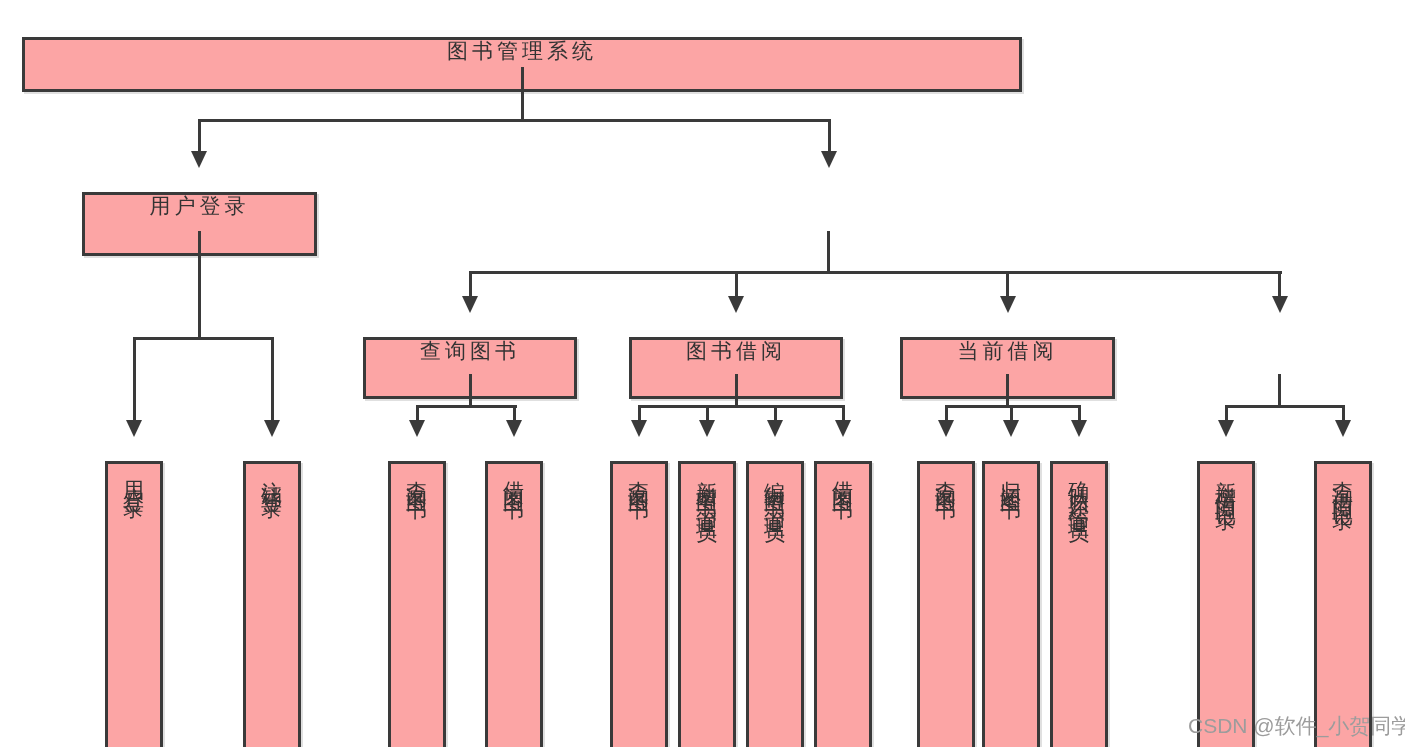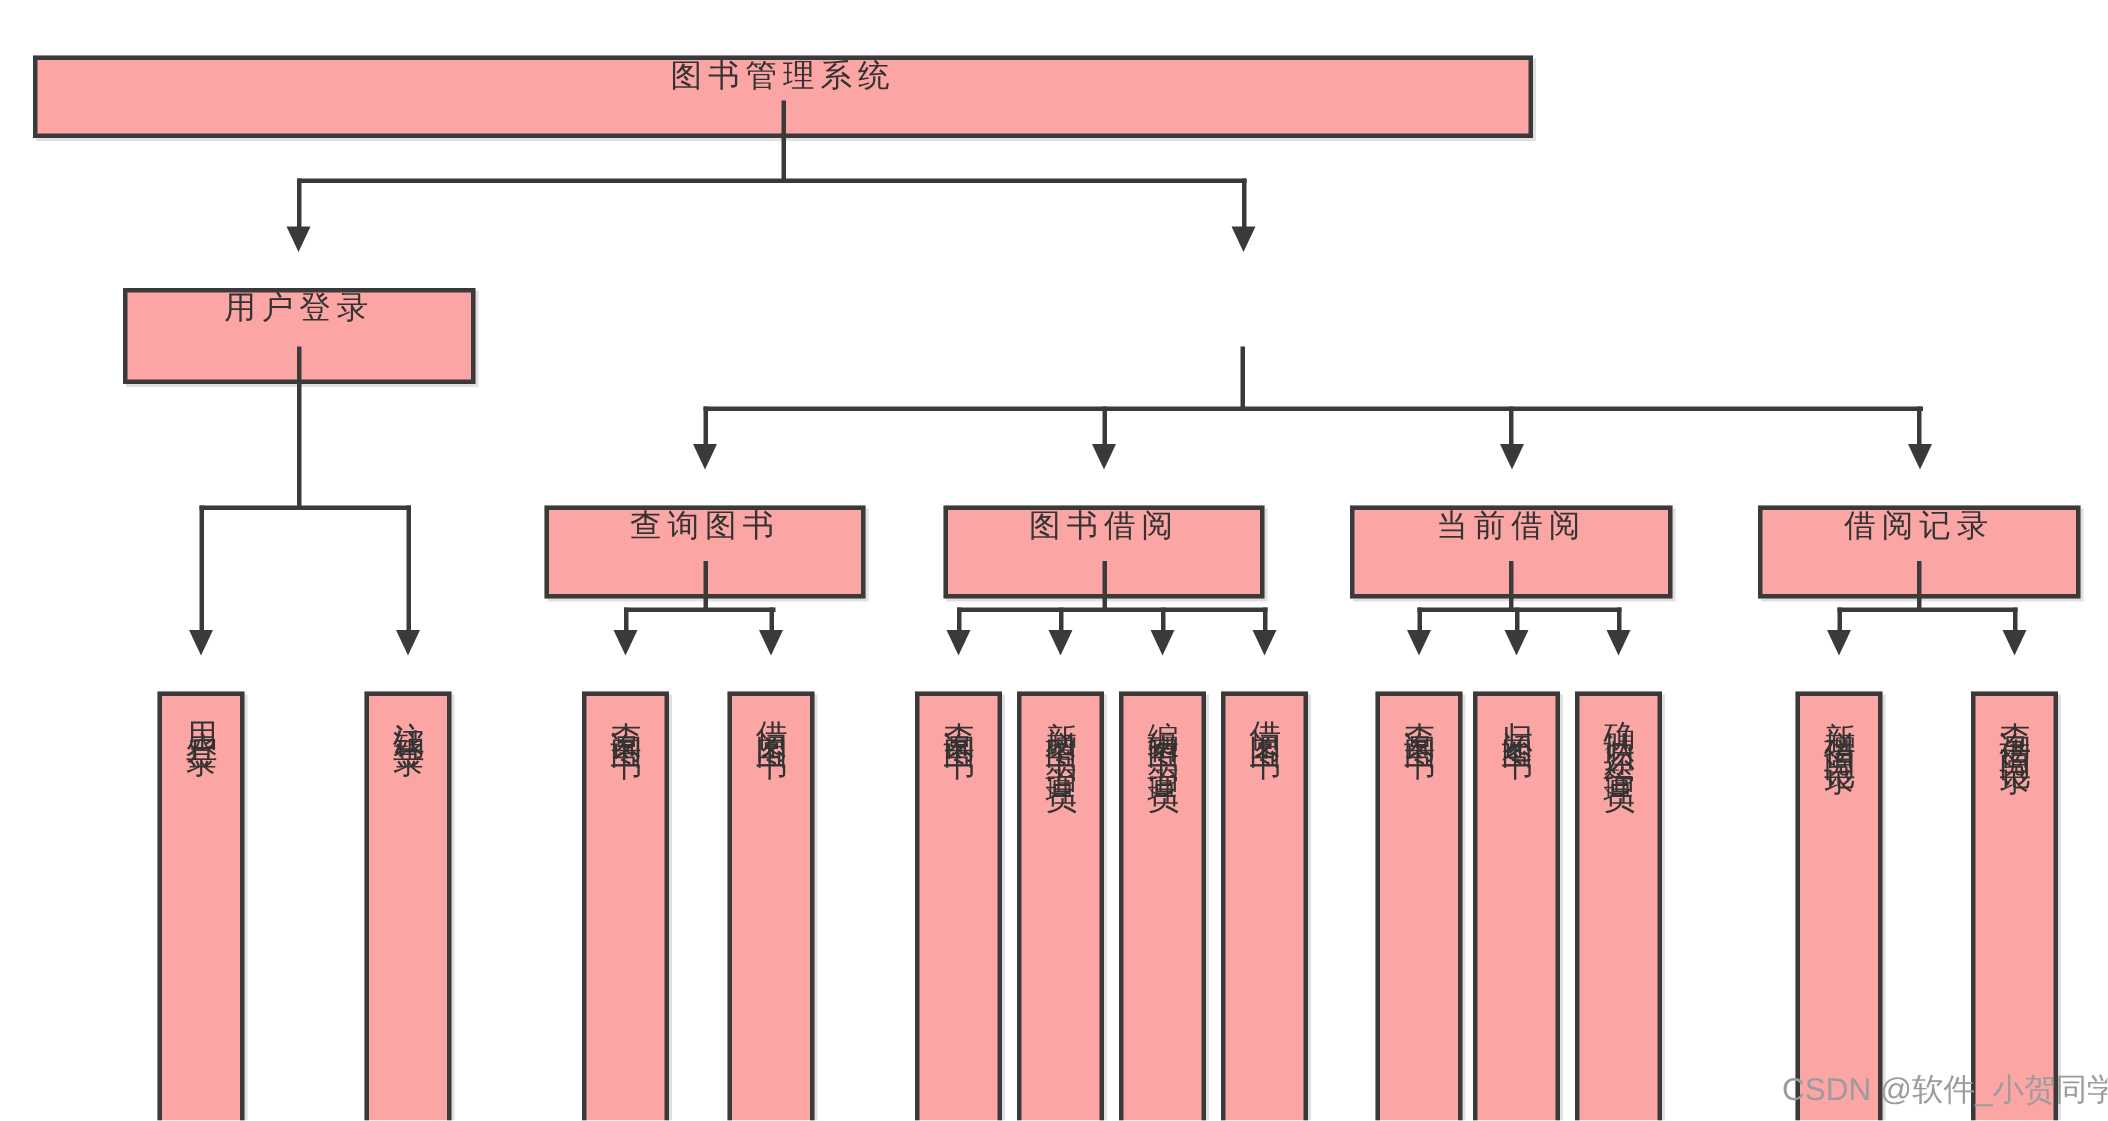--- a/index.html
+++ b/index.html
@@ -101,23 +101,20 @@
 
   <div class="box" style="left:363px;top:313px;width:214px;height:62px">
     <span class="hlabel">查询图书</span>
   </div>
   <div class="box" style="left:629px;top:313px;width:214px;height:62px">
     <span class="hlabel">图书借阅</span>
   </div>
   <div class="box" style="left:900px;top:313px;width:215px;height:62px">
     <span class="hlabel">当前借阅</span>
   </div>
-  <div class="box" style="left:1172px;top:313px;width:215px;height:62px">
-    <span class="hlabel">借阅记录</span>
-  </div>
 
   <div class="line" style="left:469px;top:374px;width:3px;height:32px"></div>
   <div class="line" style="left:416px;top:405px;width:101px;height:3px"></div>
   <div class="line" style="left:416px;top:405px;width:3px;height:17px"></div>
   <div class="arrow" style="left:409px;top:420px"></div>
   <div class="line" style="left:513px;top:405px;width:3px;height:17px"></div>
   <div class="arrow" style="left:506px;top:420px"></div>
 
   <div class="line" style="left:735px;top:374px;width:3px;height:32px"></div>
   <div class="line" style="left:638px;top:405px;width:207px;height:3px"></div>

